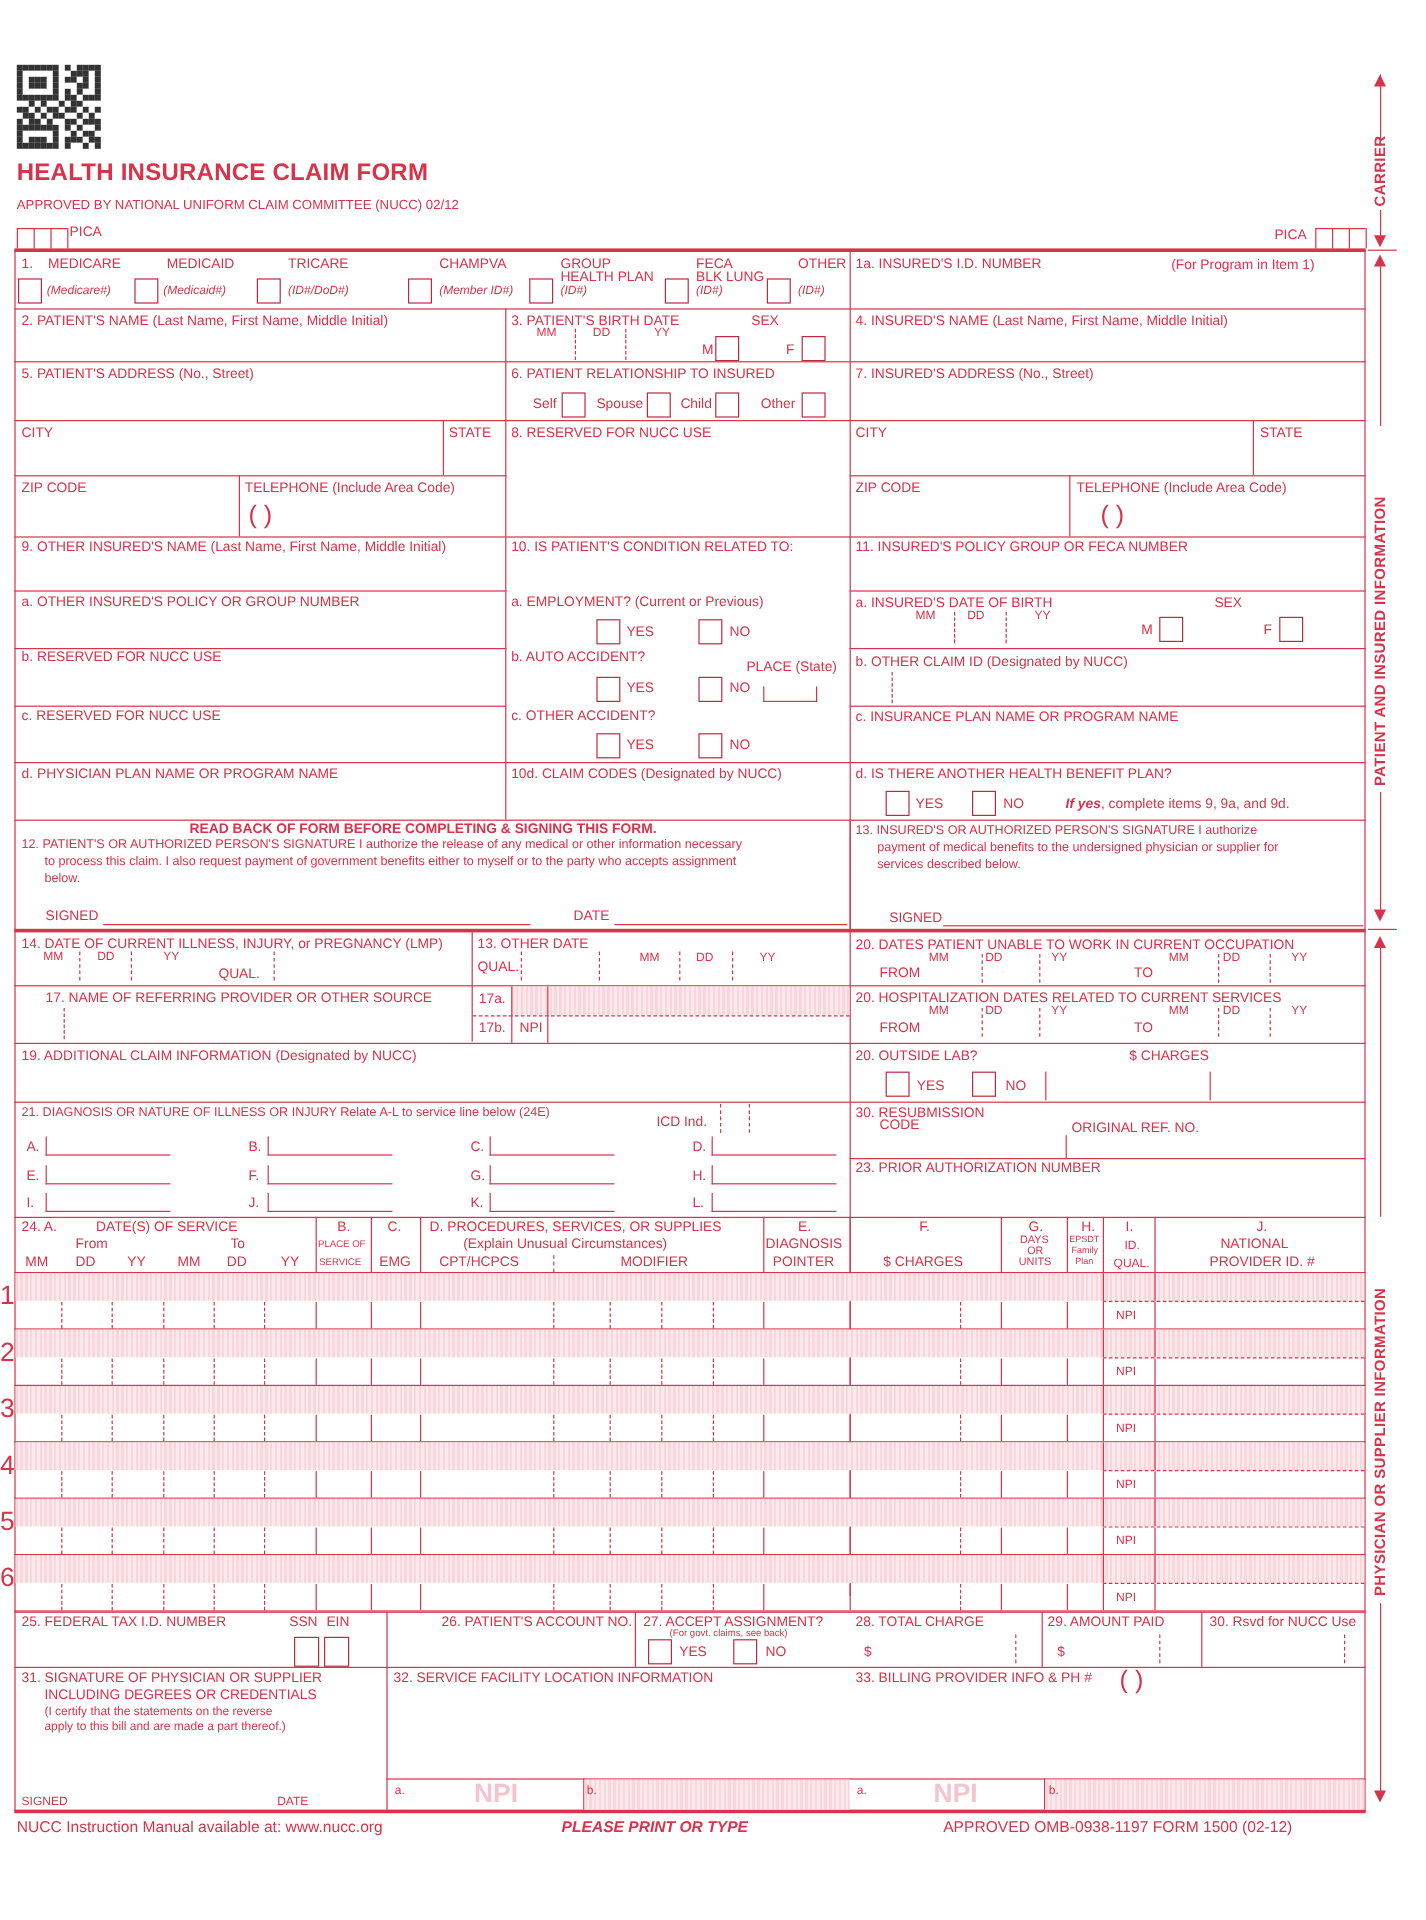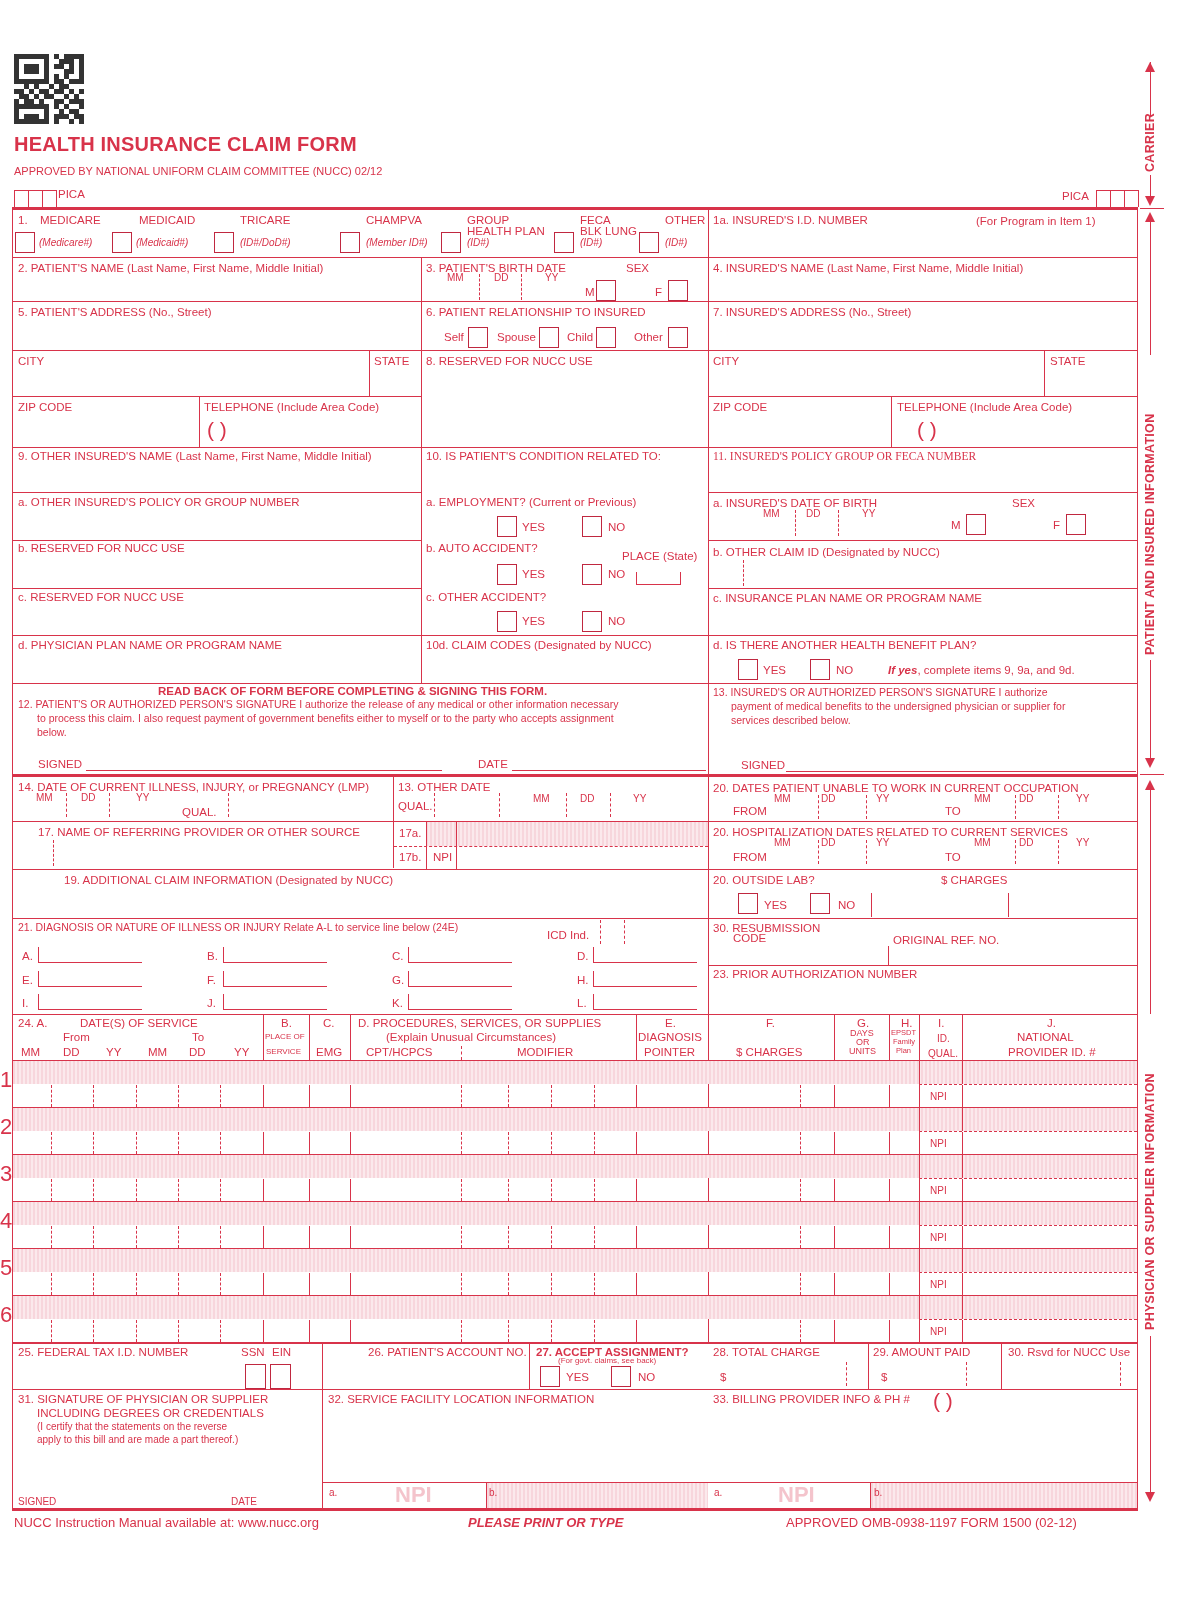--- a/index.html
+++ b/index.html
@@ -372,21 +372,21 @@
 <div class="t" style="left:897px;top:401px;">TELEPHONE (Include Area Code)</div>
 <div class="t" style="left:917px;top:418px;font-size:21px;line-height:24px;">(      )</div>
 <div class="abs" style="left:893px;top:416px;width:243px;height:28px;"></div>
 
 <div class="hl" style="left:12px;top:447px;width:1126px;"></div>
 
 <div class="vl" style="left:421px;top:447px;height:236px;"></div>
 <div class="t" style="left:18px;top:450px;">9. OTHER INSURED'S NAME (Last Name, First Name, Middle Initial)</div>
 <div class="abs" style="left:14px;top:465px;width:404px;height:26px;"></div>
 <div class="t" style="left:426px;top:450px;">10. IS PATIENT'S CONDITION RELATED TO:</div>
-<div class="t" style="left:713px;top:450px;font-family:Liberation Serif, serif;">11. INSURED'S POLICY GROUP OR FECA NUMBER</div>
+<div class="t" style="left:713px;top:450px;">11. INSURED'S POLICY GROUP OR FECA NUMBER</div>
 <div class="abs" style="left:710px;top:465px;width:426px;height:26px;"></div>
 
 <div class="hl" style="left:12px;top:492px;width:410px;"></div>
 <div class="hl" style="left:708px;top:492px;width:430px;"></div>
 
 <div class="t" style="left:18px;top:496px;">a. OTHER INSURED'S POLICY OR GROUP NUMBER</div>
 <div class="abs" style="left:14px;top:512px;width:404px;height:26px;"></div>
 <div class="t" style="left:426px;top:496px;">a. EMPLOYMENT? (Current or Previous)</div>
 <div class="cb" style="left:497px;top:516px;"></div>
 <div class="t" style="left:522px;top:521px;">YES</div>
@@ -540,21 +540,21 @@
 <div class="t" style="left:945px;top:851px;">TO</div>
 <div class="dash" style="left:818px;top:840px;height:24px;"></div>
 <div class="dash" style="left:866px;top:840px;height:24px;"></div>
 <div class="dash" style="left:1015px;top:840px;height:24px;"></div>
 <div class="dash" style="left:1058px;top:840px;height:24px;"></div>
 <div class="abs" style="left:770px;top:848px;width:160px;height:18px;"></div>
 <div class="abs" style="left:970px;top:848px;width:160px;height:18px;"></div>
 
 <div class="hl" style="left:12px;top:869px;width:1126px;"></div>
 
-<div class="t" style="left:18px;top:874px;margin-left:46px;">19. ADDITIONAL CLAIM INFORMATION (Designated by NUCC)</div>
+<div class="t" style="left:18px;top:874px;">19. ADDITIONAL CLAIM INFORMATION (Designated by NUCC)</div>
 <div class="abs" style="left:14px;top:890px;width:692px;height:26px;"></div>
 
 <div class="t" style="left:713px;top:874px;">20. OUTSIDE LAB?</div>
 <div class="t" style="left:941px;top:874px;">$ CHARGES</div>
 <div class="cb" style="left:738px;top:893px;"></div>
 <div class="t" style="left:764px;top:899px;">YES</div>
 <div class="cb" style="left:810px;top:893px;"></div>
 <div class="t" style="left:838px;top:899px;">NO</div>
 <div class="vl" style="left:871px;top:893px;height:24px;"></div>
 <div class="vl" style="left:1008px;top:893px;height:24px;"></div>
@@ -847,21 +847,21 @@
 <div class="t" style="left:18px;top:1346px;">25. FEDERAL TAX I.D. NUMBER</div>
 <div class="t" style="left:241px;top:1346px;">SSN</div>
 <div class="t" style="left:272px;top:1346px;">EIN</div>
 <div class="cb" style="left:245px;top:1364px;width:21px;height:25px;"></div>
 <div class="cb" style="left:270px;top:1364px;width:21px;height:25px;"></div>
 <div class="abs" style="left:14px;top:1362px;width:226px;height:26px;"></div>
 <div class="vl" style="left:322px;top:1343px;height:165px;"></div>
 <div class="t" style="left:328px;top:1346px;margin-left:40px;">26. PATIENT'S ACCOUNT NO.</div>
 <div class="abs" style="left:324px;top:1362px;width:200px;height:26px;"></div>
 <div class="vl" style="left:529px;top:1343px;height:46px;"></div>
-<div class="t" style="left:536px;top:1346px;font-weight:bold;">27. ACCEPT ASSIGNMENT?</div>
+<div class="t" style="left:536px;top:1346px;">27. ACCEPT ASSIGNMENT?</div>
 <div class="tx" style="left:558px;top:1357px;">(For govt. claims, see back)</div>
 <div class="cb" style="left:540px;top:1366px;"></div>
 <div class="t" style="left:566px;top:1371px;">YES</div>
 <div class="cb" style="left:611px;top:1366px;"></div>
 <div class="t" style="left:638px;top:1371px;">NO</div>
 
 <div class="t" style="left:713px;top:1346px;">28. TOTAL CHARGE</div>
 <div class="t" style="left:720px;top:1371px;">$</div>
 <div class="dash" style="left:846px;top:1362px;height:24px;"></div>
 <div class="abs" style="left:730px;top:1364px;width:135px;height:22px;"></div>

